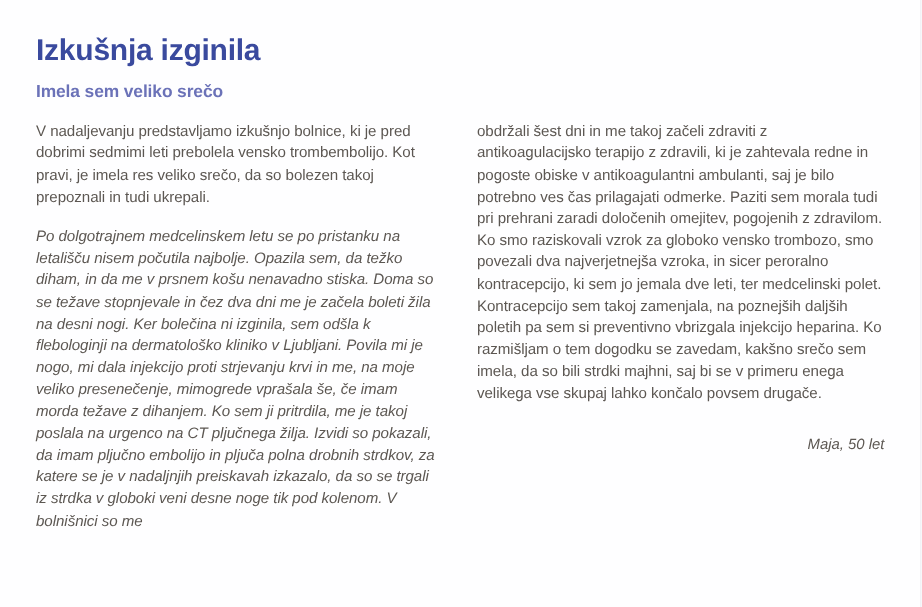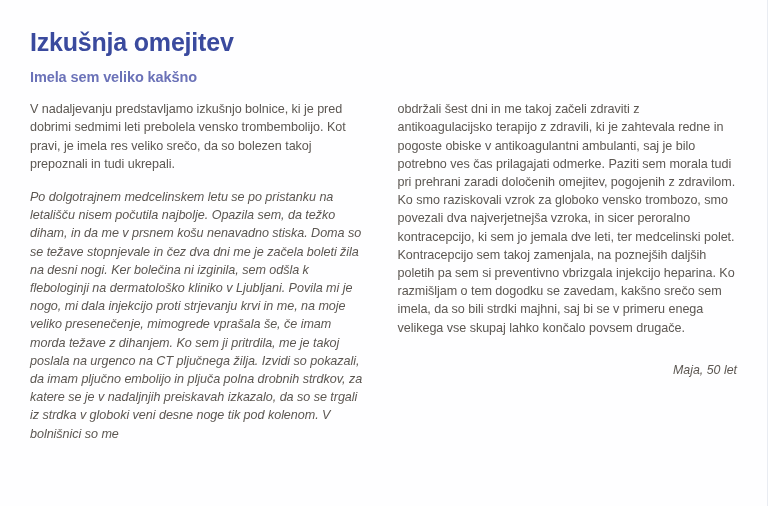--- a/index.html
+++ b/index.html
@@ -68,23 +68,23 @@
     font-style: italic;
     text-align: right;
     margin: 24px 0 16px 0;
   }
 </style>
 </head>
 <body>
 
 <div class="page">
 
-  <h1 class="article-title">Izkušnja omejitev</h1>
+  <h1 class="article-title">Izkušnja izginila</h1>
 
-  <h2 class="article-subtitle">Imela sem veliko kakšno</h2>
+  <h2 class="article-subtitle">Imela sem veliko srečo</h2>
 
   <div class="columns">
 
     <div class="col">
       <p class="body-text">V nadaljevanju predstavljamo izkušnjo bolnice, ki je pred dobrimi sedmimi leti prebolela vensko trombembolijo. Kot pravi, je imela res veliko srečo, da so bolezen takoj prepoznali in tudi ukrepali.</p>
       <p class="body-text">Po dolgotrajnem medcelinskem letu se po pristanku na letališču nisem počutila najbolje. Opazila sem, da težko diham, in da me v prsnem košu nenavadno stiska. Doma so se težave stopnjevale in čez dva dni me je začela boleti žila na desni nogi. Ker bolečina ni izginila, sem odšla k flebologinji na dermatološko kliniko v Ljubljani. Povila mi je nogo, mi dala injekcijo proti strjevanju krvi in me, na moje veliko presenečenje, mimogrede vprašala še, če imam morda težave z dihanjem. Ko sem ji pritrdila, me je takoj poslala na urgenco na CT pljučnega žilja. Izvidi so pokazali, da imam pljučno embolijo in pljuča polna drobnih strdkov, za katere se je v nadaljnjih preiskavah izkazalo, da so se trgali iz strdka v globoki veni desne noge tik pod kolenom. V bolnišnici so me</p>
     </div>
 
     <div class="col">
       <p class="body-text">obdržali šest dni in me takoj začeli zdraviti z antikoagulacijsko terapijo z zdravili, ki je zahtevala redne in pogoste obiske v antikoagulantni ambulanti, saj je bilo potrebno ves čas prilagajati odmerke. Paziti sem morala tudi pri prehrani zaradi določenih omejitev, pogojenih z zdravilom. Ko smo raziskovali vzrok za globoko vensko trombozo, smo povezali dva najverjetnejša vzroka, in sicer peroralno kontracepcijo, ki sem jo jemala dve leti, ter medcelinski polet. Kontracepcijo sem takoj zamenjala, na poznejših daljših poletih pa sem si preventivno vbrizgala injekcijo heparina. Ko razmišljam o tem dogodku se zavedam, kakšno srečo sem imela, da so bili strdki majhni, saj bi se v primeru enega velikega vse skupaj lahko končalo povsem drugače.</p>

